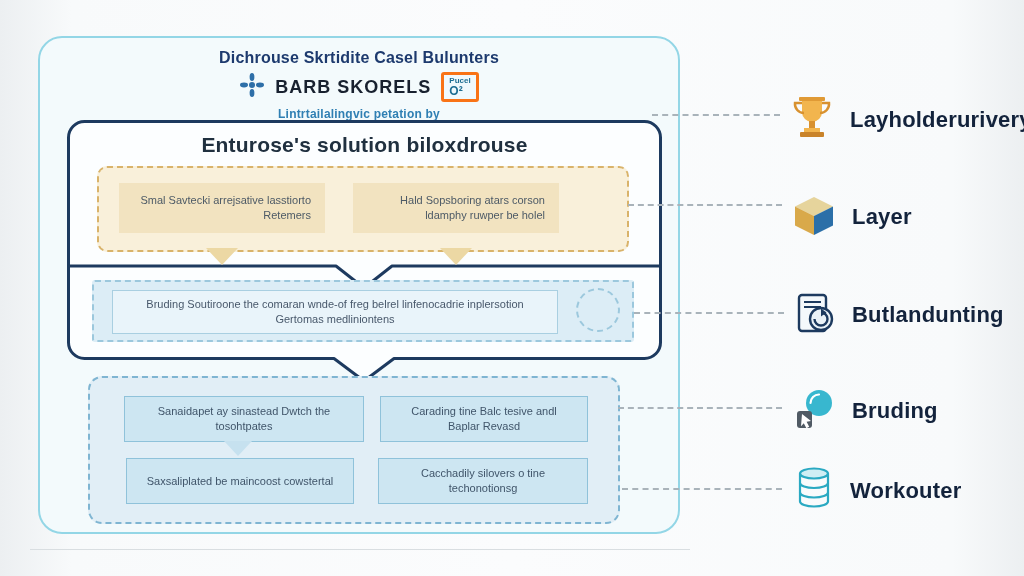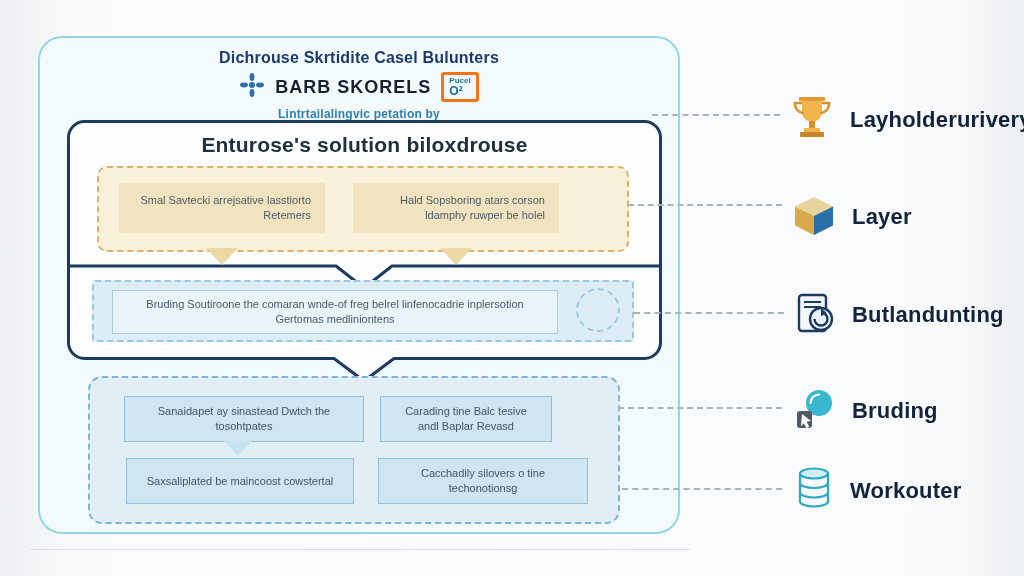--- a/index.html
+++ b/index.html
@@ -79,21 +79,21 @@
   .bottom-container{
     position:absolute;left:48px;top:338px;width:532px;height:148px;box-sizing:border-box;
     border:2px dashed #7fb5d2;border-radius:14px;background:#e1eef6;
   }
   .grid-box{
     position:absolute;background:#cde6f2;border:1px solid #8fc2da;box-sizing:border-box;
     display:flex;align-items:center;justify-content:center;text-align:center;
     font-size:11px;color:#40556a;padding:0 16px;line-height:1.35;
   }
   .gb-tl{left:34px;top:18px;width:240px;height:46px;}
-  .gb-tr{left:290px;top:18px;width:172px;height:46px;}
+  .gb-tr{left:290px;top:18px;width:208px;height:46px;}
   .gb-bl{left:36px;top:80px;width:228px;height:46px;}
   .gb-br{left:288px;top:80px;width:210px;height:46px;}
   .grid-arrow{
     position:absolute;width:0;height:0;top:63px;left:134px;
     border-left:14px solid transparent;border-right:14px solid transparent;
     border-top:15px solid #c6e1ef;
   }
 
   
   .legend-icon{position:absolute;width:48px;height:48px;}

